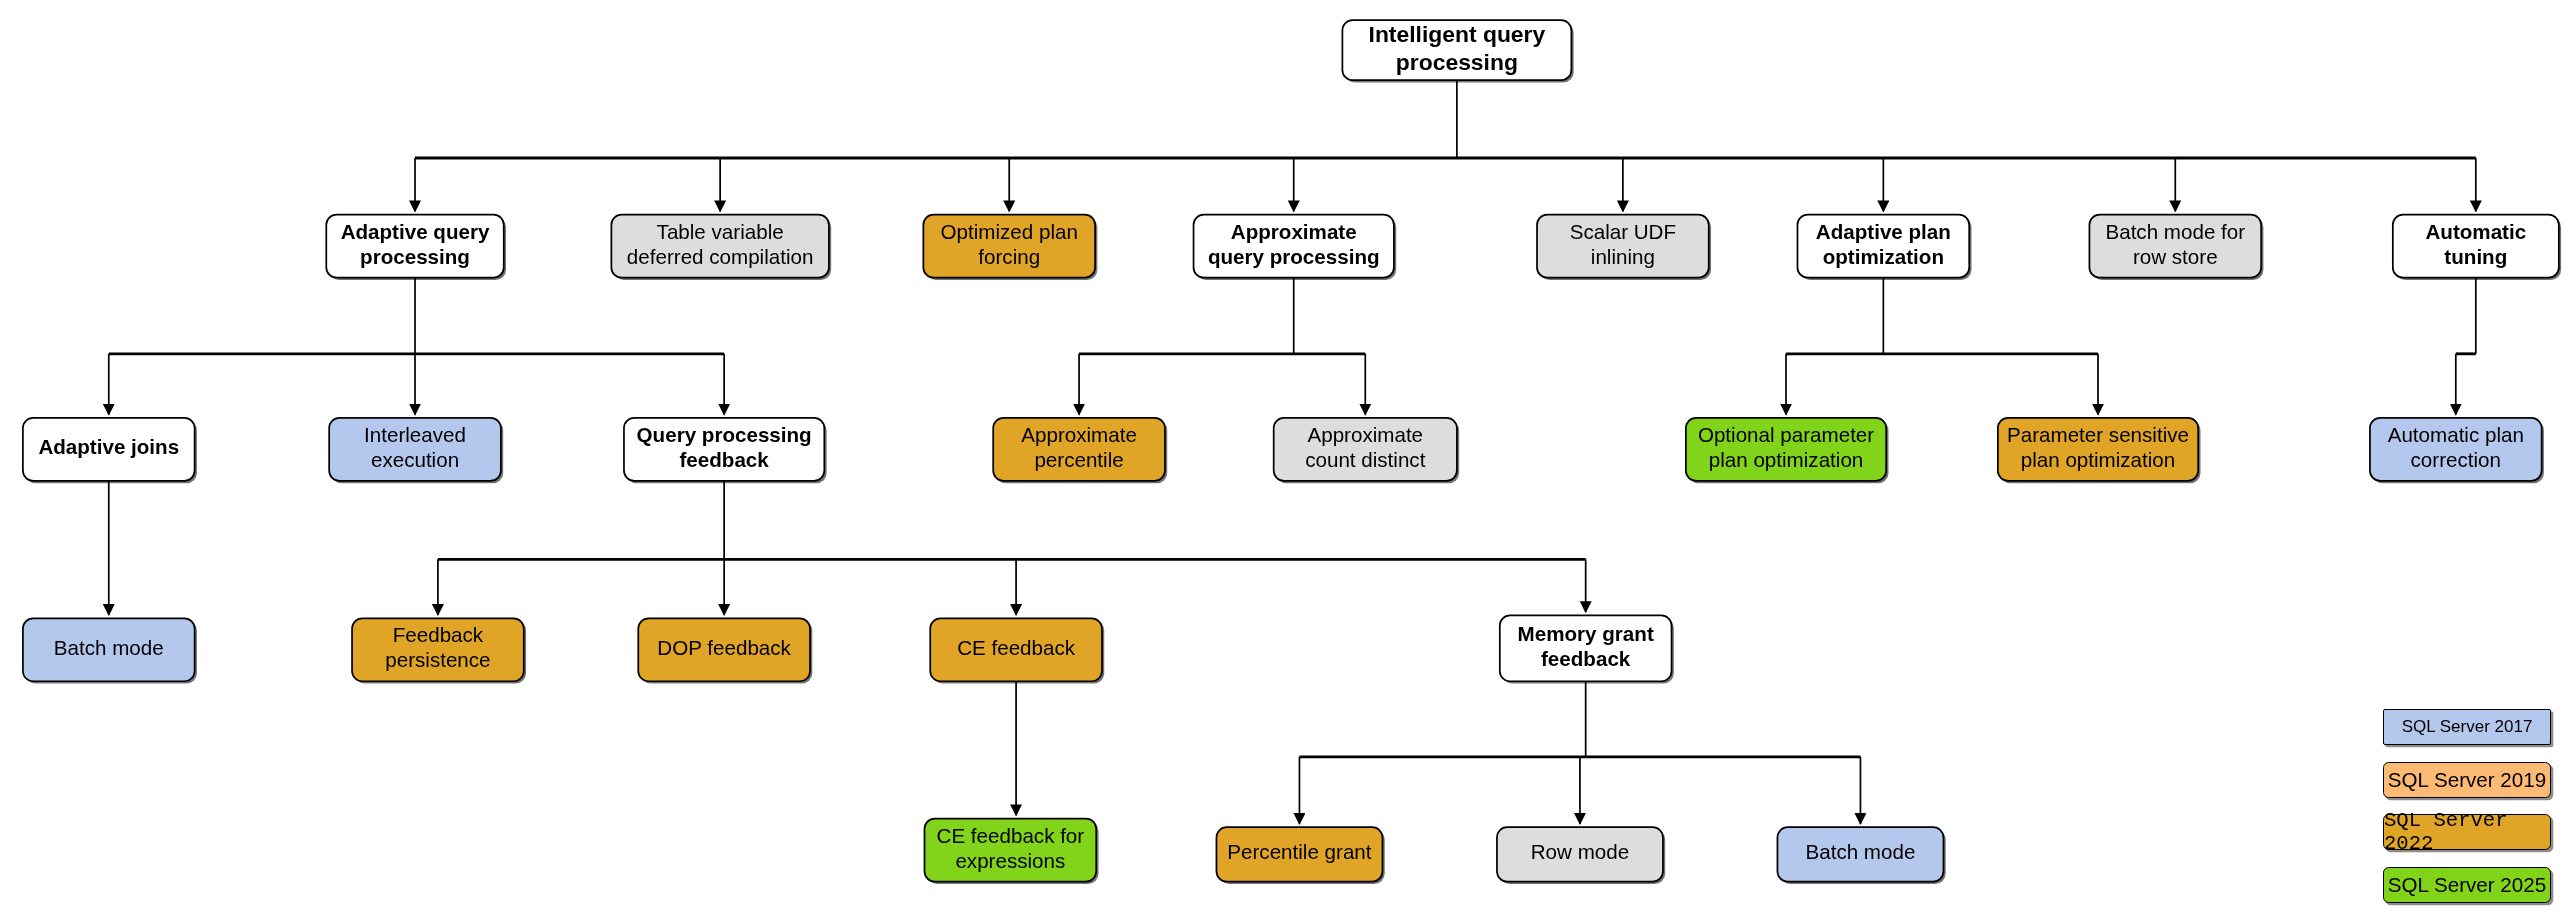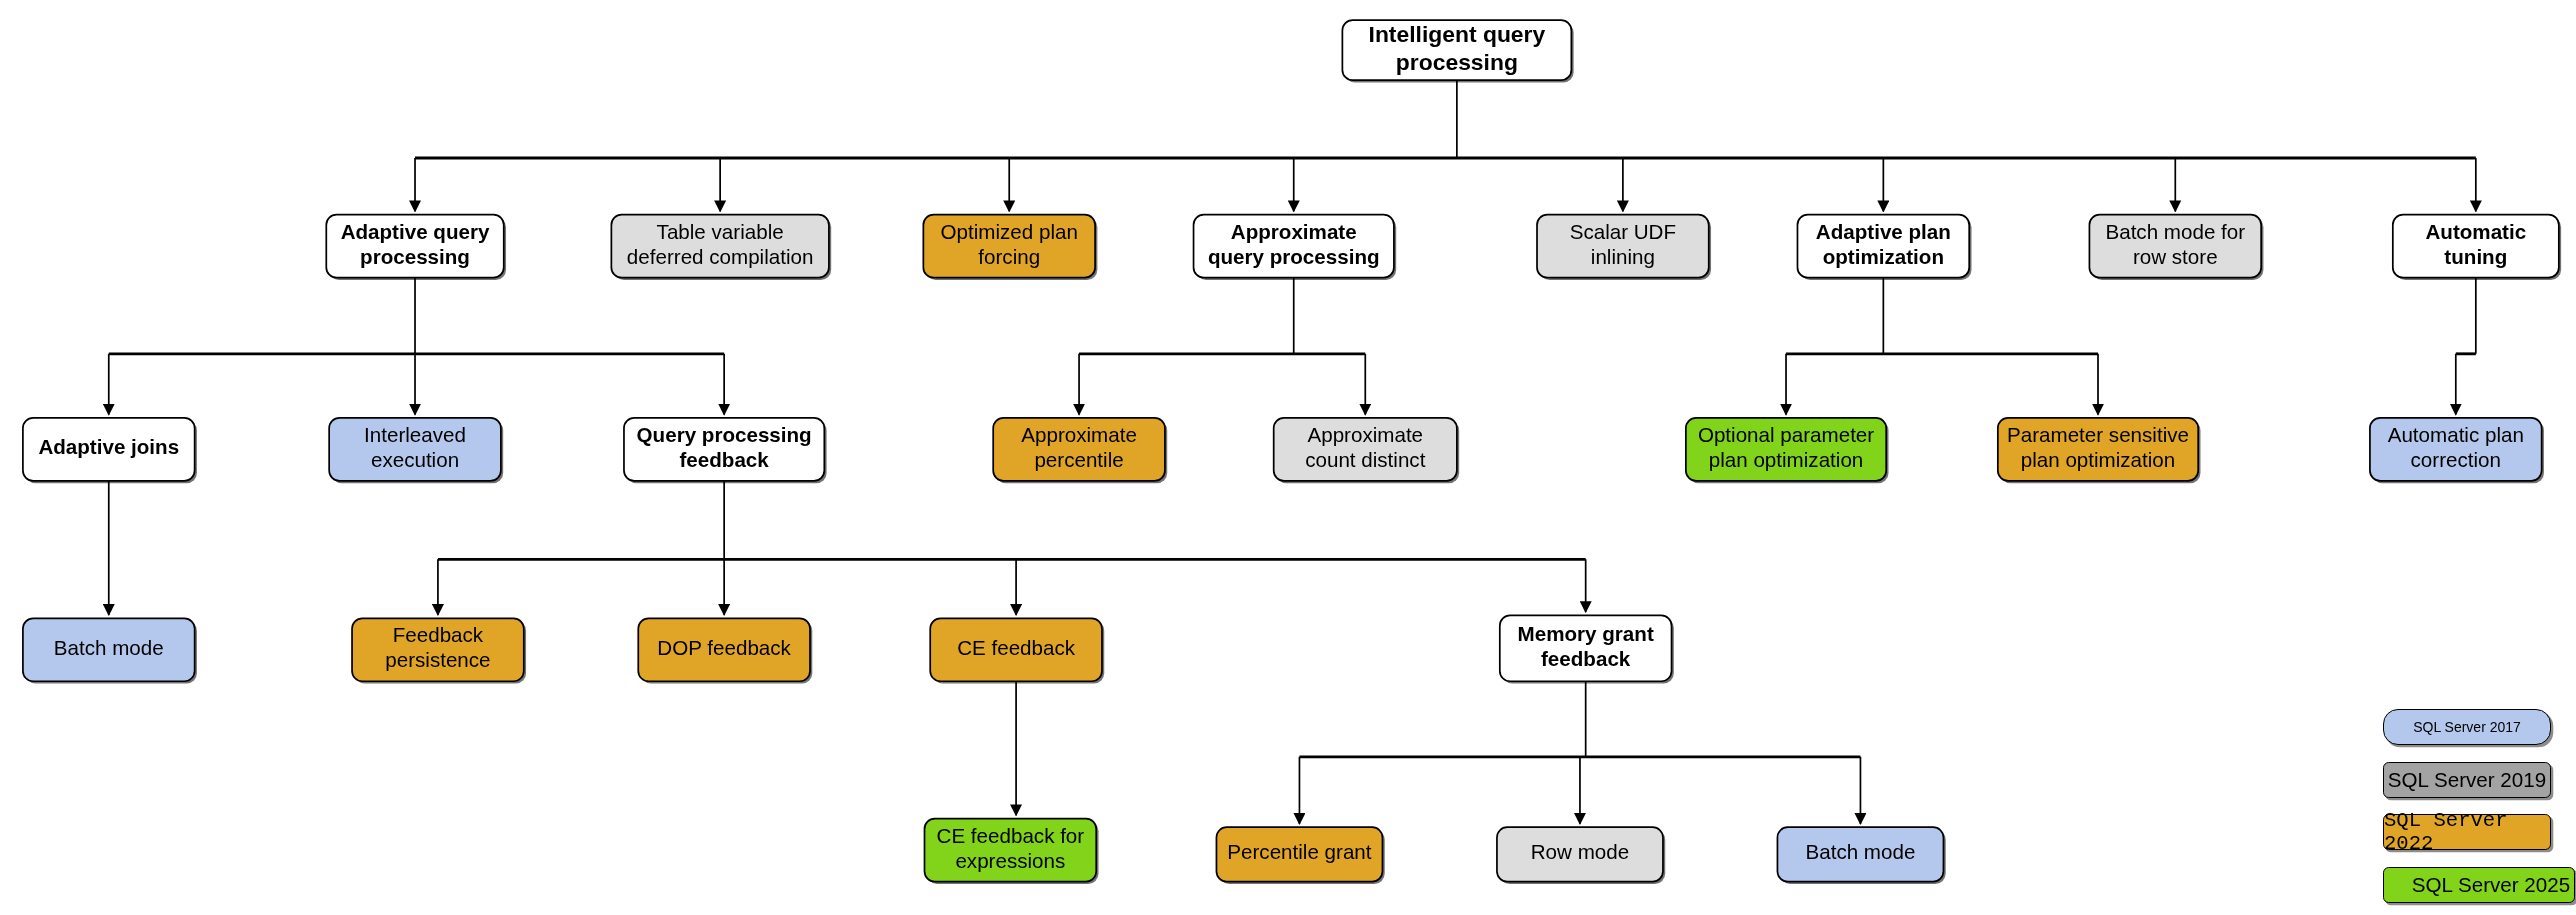--- a/index.html
+++ b/index.html
@@ -187,27 +187,27 @@
         </g>
         <g>
           <rect x="3109" y="1449" width="290" height="95" rx="18" ry="18" fill="#000000" opacity="0.55"></rect>
           <rect x="3105" y="1445" width="290" height="95" rx="18" ry="18" fill="#b4c7ec" stroke="#000000" stroke-width="3"></rect>
           <text x="3250" y="1492.5" class="nodetext" font-size="36" font-weight="400"><tspan x="3250" dy="0">Batch mode</tspan></text>
         </g>
       </g>
   </svg>
 
   <div id="legend" style="position:absolute;left:2383px;top:709px;">
-      <div style="width: 166px; height: 34px; margin-bottom: 16.6px; border: 1.7px solid rgb(0, 0, 0); border-radius: 15px; background: rgb(180, 199, 236); display: flex; align-items: center; justify-content: center; font-size: 14px; color: rgb(0, 0, 0); box-shadow: rgba(0, 0, 0, 0.45) 2.3px 2.3px 0px;">
+      <div style="width: 166px; height: 34px; margin-bottom: 16.6px; border: 1.7px solid rgb(0, 0, 0); border-radius: 2px; background: rgb(180, 199, 236); display: flex; align-items: center; justify-content: center; font-size: 17px; color: rgb(0, 0, 0); box-shadow: rgba(0, 0, 0, 0.45) 2.3px 2.3px 0px;">
         <span>SQL Server 2017</span>
       </div>
-      <div style="width: 166px; height: 34px; margin-bottom: 16.6px; border: 1.7px solid rgb(0, 0, 0); border-radius: 5.7px; background: #a3a3a3; display: flex; align-items: center; justify-content: center; font-size: 20.6px; color: rgb(0, 0, 0); box-shadow: rgba(0, 0, 0, 0.45) 2.3px 2.3px 0px;">
+      <div style="width: 166px; height: 34px; margin-bottom: 16.6px; border: 1.7px solid rgb(0, 0, 0); border-radius: 5.7px; background: #fdba74; display: flex; align-items: center; justify-content: center; font-size: 20.6px; color: rgb(0, 0, 0); box-shadow: rgba(0, 0, 0, 0.45) 2.3px 2.3px 0px;">
         <span>SQL Server 2019</span>
       </div>
       <div style="width: 166px; height: 34px; margin-bottom: 16.6px; border: 1.7px solid rgb(0, 0, 0); border-radius: 5.7px; background: rgb(224, 165, 38); display: flex; align-items: center; justify-content: center; font-size: 20.6px; color: rgb(0, 0, 0); box-shadow: rgba(0, 0, 0, 0.45) 2.3px 2.3px 0px; font-family: Liberation Mono, monospace;">
         <span>SQL Server 2022</span>
       </div>
-      <div style="width: 166px; height: 34px; margin-bottom: 16.6px; border: 1.7px solid rgb(0, 0, 0); border-radius: 5.7px; background: rgb(129, 212, 26); display: flex; align-items: center; justify-content: center; font-size: 20.6px; color: rgb(0, 0, 0); box-shadow: rgba(0, 0, 0, 0.45) 2.3px 2.3px 0px; padding-left: 24px;">
+      <div style="width: 166px; height: 34px; margin-bottom: 16.6px; border: 1.7px solid rgb(0, 0, 0); border-radius: 5.7px; background: rgb(129, 212, 26); display: flex; align-items: center; justify-content: center; font-size: 20.6px; color: rgb(0, 0, 0); box-shadow: rgba(0, 0, 0, 0.45) 2.3px 2.3px 0px;">
         <span>SQL Server 2025</span>
       </div>
     </div>
 </div>
 
 
 </body></html>

